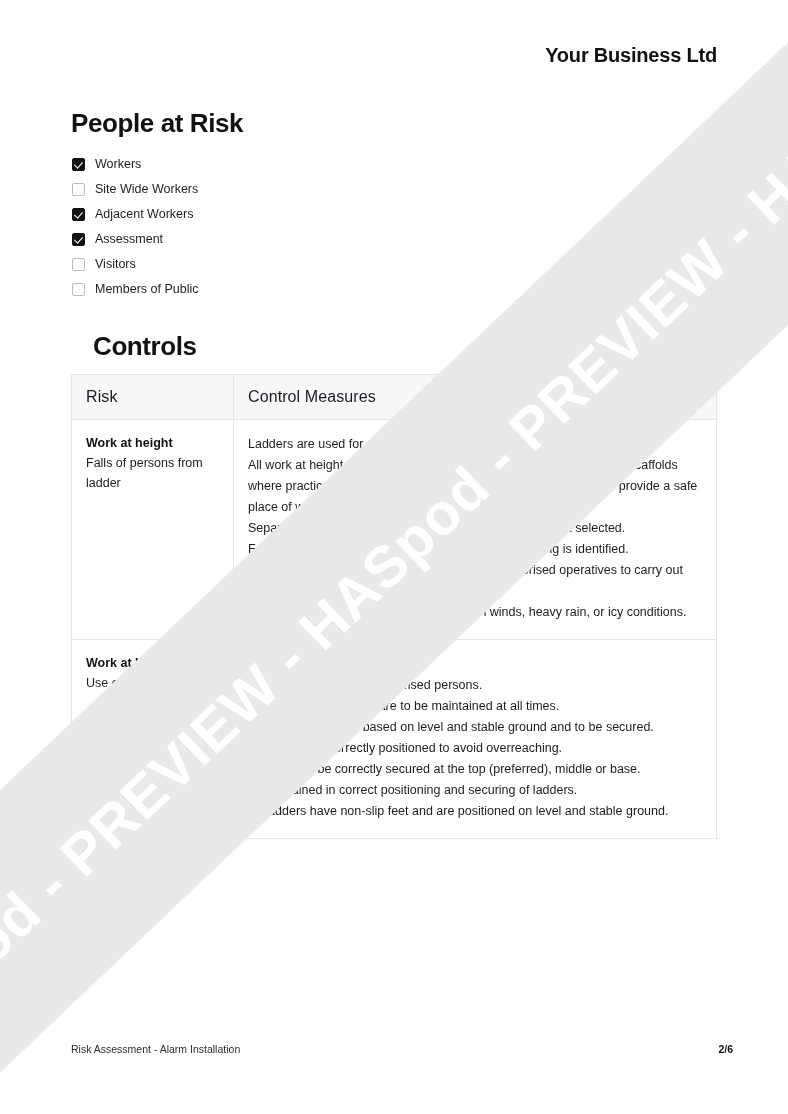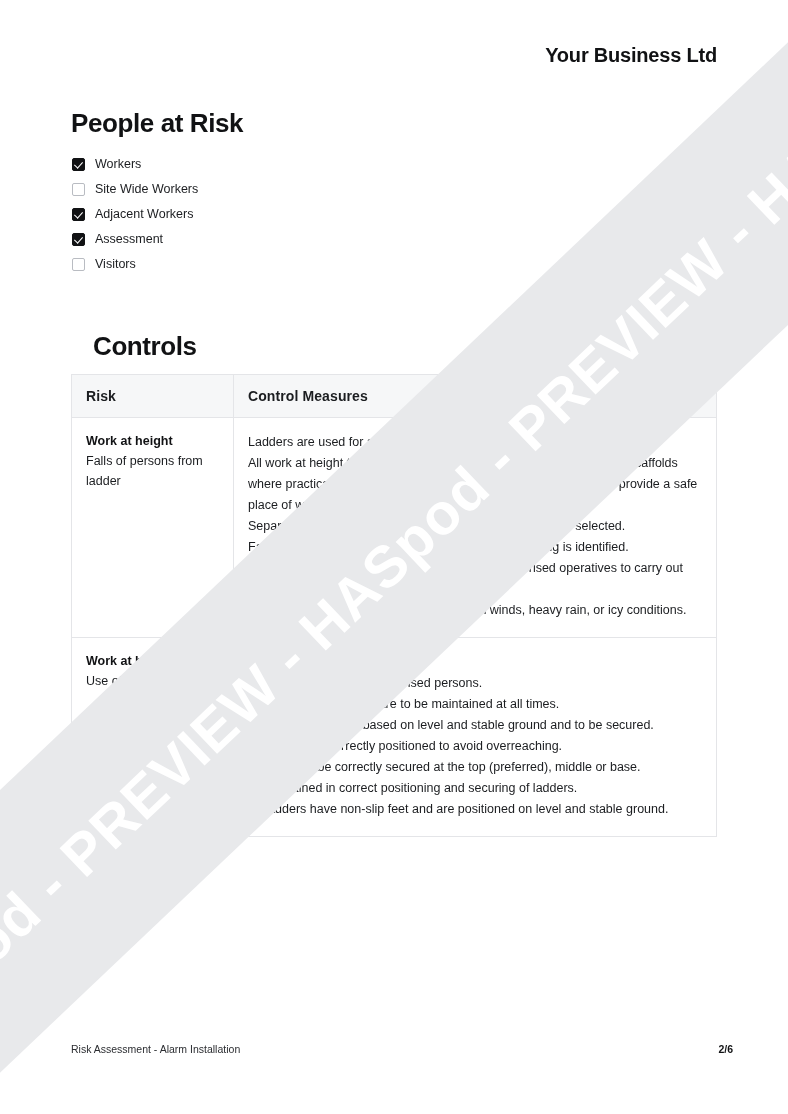--- a/index.html
+++ b/index.html
@@ -107,22 +107,22 @@
     table-layout: fixed;
   }
   .controls-table th,
   .controls-table td {
     border: 1px solid #e4e5e8;
     text-align: left;
     vertical-align: top;
   }
   .controls-table th {
     background: #f6f7f8;
-    font-size: 14px;
-    font-weight: bold;
+    font-size: 16px;
+    font-weight: normal;
     color: #1b1d20;
     padding: 13px 12px 13px 14px;
     letter-spacing: 0.1px;
   }
   .col-risk { width: 135px; }
   .controls-table td {
     padding: 14px 12px 16px 14px;
   }
   .risk-title {
     font-size: 12.5px;
@@ -223,20 +223,24 @@
           <span class="check-label">Adjacent Workers</span>
         </div>
         <div class="check-row">
           <span class="checkbox checked"></span>
           <span class="check-label">Assessment</span>
         </div>
         <div class="check-row">
           <span class="checkbox"></span>
           <span class="check-label">Visitors</span>
         </div>
+        <div class="check-row">
+          <span class="checkbox"></span>
+          <span class="check-label">Members of Public</span>
+        </div>
       </div>
 
     <div class="section-heading" id="heading-controls">Controls</div>
 
     <table class="controls-table">
       <thead>
         <tr>
           <th class="col-risk">Risk</th>
           <th>Control Measures</th>
         </tr>

